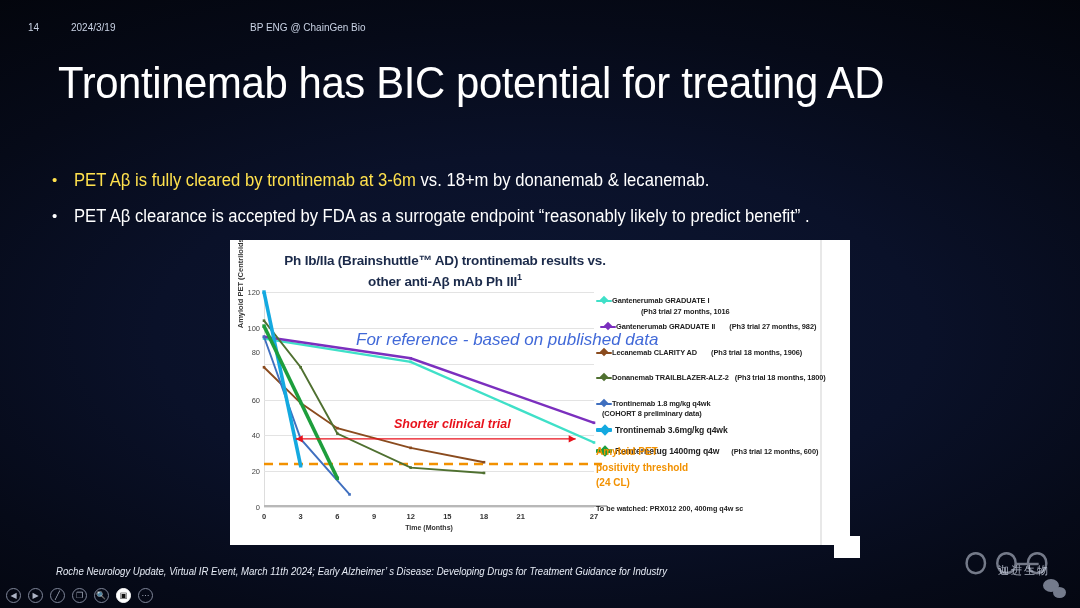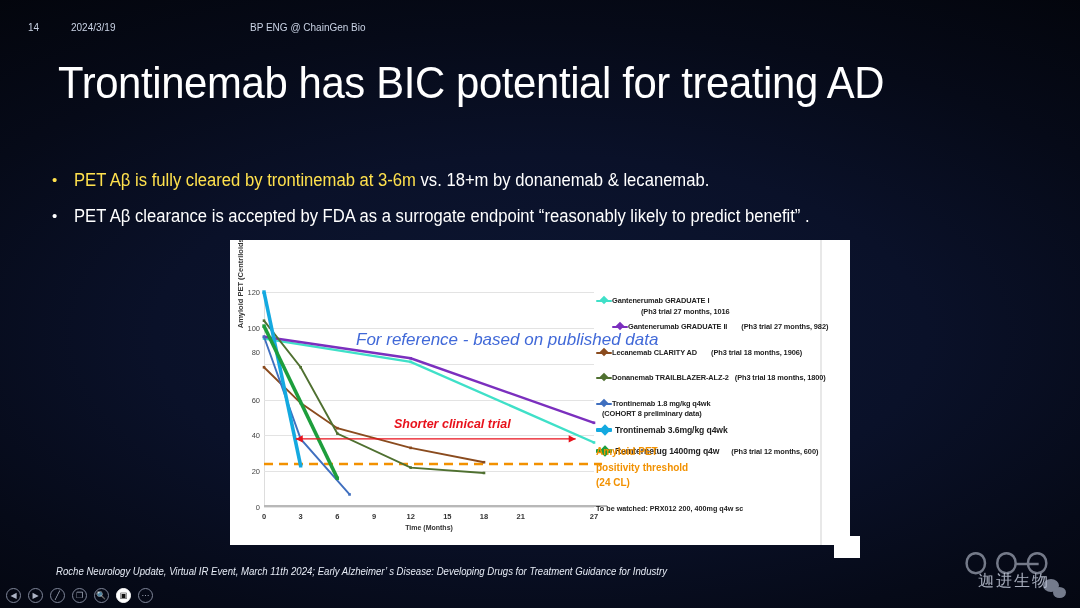--- a/index.html
+++ b/index.html
@@ -94,21 +94,21 @@
     color:#e7ecf6; white-space:nowrap;
     transform:scaleX(0.96); transform-origin:left center;
   }
   
   .wm { position:absolute; right:14px; bottom:10px; display:flex; align-items:flex-end; gap:10px; }
   .wm-txt { display:flex; align-items:center; gap:7px; font-size:21px; color:#b9c2d6; opacity:.62; }
   .wechat { width:23px; height:19px; position:relative; }
   .wechat .b1 { position:absolute; left:0; top:0; width:16px; height:13px; border-radius:50%; background:#b9c2d6; }
   .wechat .b2 { position:absolute; right:0; bottom:0; width:13px; height:11px; border-radius:50%; background:#b9c2d6; }
   .wm-logo { position:absolute; right:26px; bottom:20px; width:92px; height:48px; opacity:.55; }
-  .wm-logo-txt { position:absolute; right:30px; bottom:16px; font-size:16px; color:#cfd6e6; opacity:.8; letter-spacing:2px; }
+  .wm-logo-txt { position:absolute; right:30px; bottom:30px; font-size:11px; color:#cfd6e6; opacity:.8; letter-spacing:2px; }
   
   .toolbar { position:absolute; left:6px; bottom:5px; display:flex; gap:7px; align-items:center; }
   .tb {
     width:15px; height:15px; border-radius:50%; border:1.3px solid #7f8699;
     position:relative; display:flex; align-items:center; justify-content:center;
     color:#aeb5c6; font-size:8px;
   }
   .tb.active { background:#ffffff; border-color:#ffffff; color:#111; }
   .white-box { position:absolute; right:220px; bottom:50px; width:26px; height:22px; background:#fff; }
 </style>
@@ -131,20 +131,24 @@
       <span class="txt"><span class="hl">PET Aβ is fully cleared by trontinemab at 3-6m</span><span> vs. 18+m by donanemab &amp; lecanemab.</span></span>
     </div>
     <div class="bul bul2">
       <span class="dot" style="color:#ffffff;">•</span>
       <span class="txt"><span>PET Aβ clearance is accepted by FDA as a surrogate endpoint  “reasonably likely to predict benefit” .</span></span>
     </div>
   </div>
 
   <div class="panel">
 
+    <div class="panel-title">
+      <span>Ph Ib/IIa (Brainshuttle™ AD) trontinemab results vs.</span><br>
+      <span>other anti-Aβ mAb Ph III</span><span class="sup">1</span>
+    </div>
 
     <div class="divider"></div>
 
     <div class="plot">
       <div class="ylabel">Amyloid PET (Centriloids)</div>
       <div class="axis-y"></div>
       <div class="axis-x"></div>
 
       <div id="ygrid">
           <div class="grid" style="top: 215px;"></div>
@@ -222,21 +226,21 @@
         <span class="mk">
             <i style="background:#3fe0c8"></i>
             <b style="background:#3fe0c8"></b>
           </span>
         <span class="nm">Gantenerumab GRADUATE I</span>
       </div>
       <div class="lg" style="top:11px;left:45px">
         <span class="tr">(Ph3 trial 27 months, 1016</span>
       </div>
 
-      <div class="lg" style="top:26px;left:16px">
+      <div class="lg" style="top:26px;left:4px">
         <span class="mk">
             <i style="background:#7b2fbe"></i>
             <b style="background:#7b2fbe"></b>
           </span>
         <span class="nm">Gantenerumab GRADUATE II</span>
         <span class="tr" style="margin-left:14px">(Ph3 trial 27 months, 982)</span>
       </div>
 
       <div class="lg" style="top:52px;left:0">
         <span class="mk">

